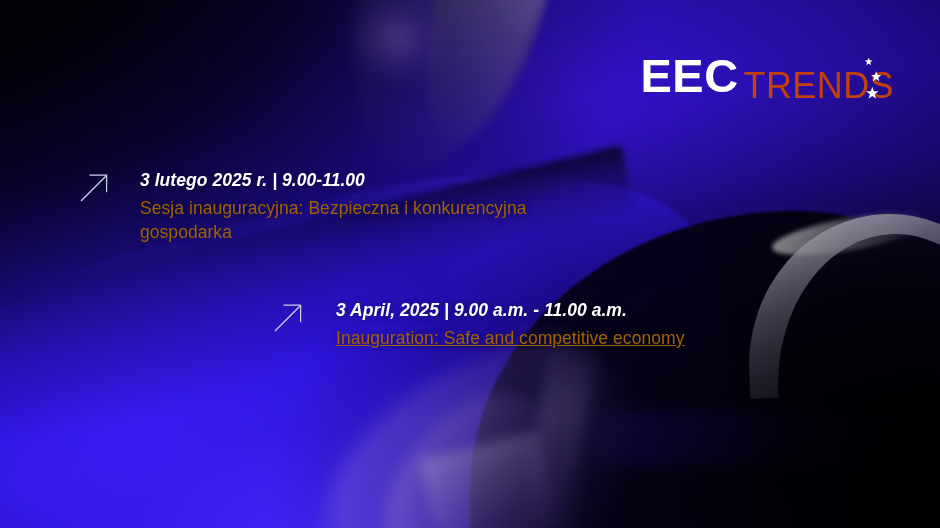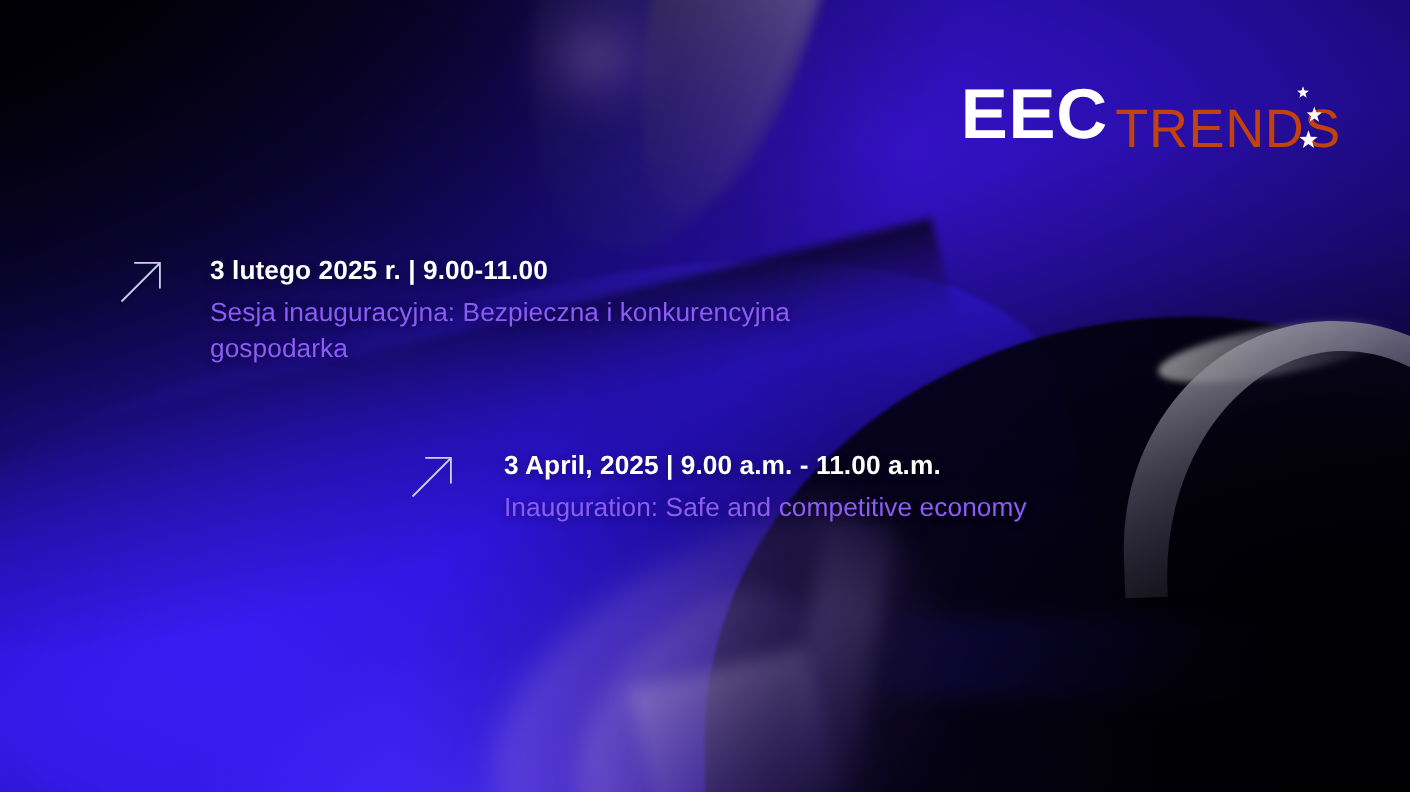--- a/index.html
+++ b/index.html
@@ -295,34 +295,36 @@
   .entry-en .entry-text { margin-left: 30px; }
 
   .entry-title {
     font-size: 17.5px;
     font-weight: 700;
     color: #ffffff;
     letter-spacing: 0.05px;
     line-height: 1.26;
     white-space: nowrap;
     text-shadow: 0 1px 6px rgba(0,0,0,0.40);
+    font-style: italic;
   }
   .entry-sub {
     font-size: 17.5px;
     font-weight: 400;
-    color: #8b5cf6;
+    color: #a16207;
     line-height: 1.38;
     margin-top: 5px;
     max-width: 480px;
     letter-spacing: 0.05px;
     text-shadow: 0 1px 6px rgba(0,0,0,0.40);
   }
   .entry-en .entry-sub {
     max-width: 520px;
     white-space: nowrap;
+    text-decoration: underline;
   }
 </style>
 </head>
 <body>
 
 <div class="stage">
 
   <div class="bg-layer bg-base"></div>
 
   <div class="ribbon-plane"></div>

